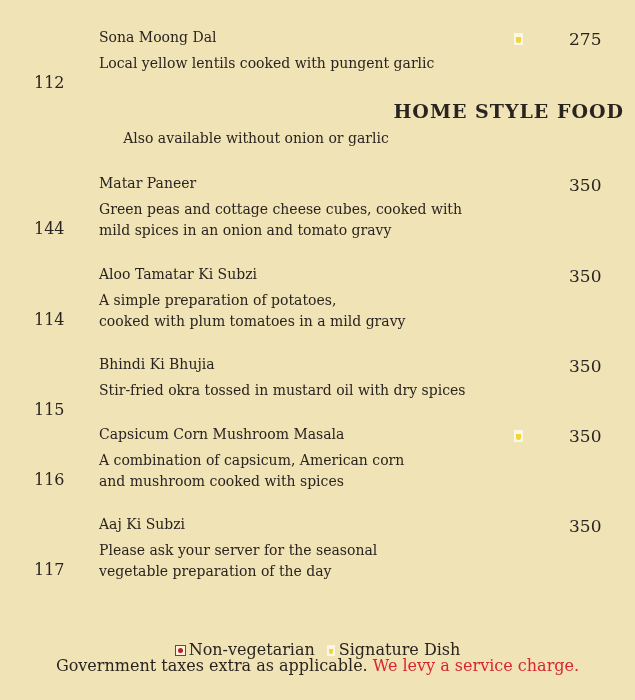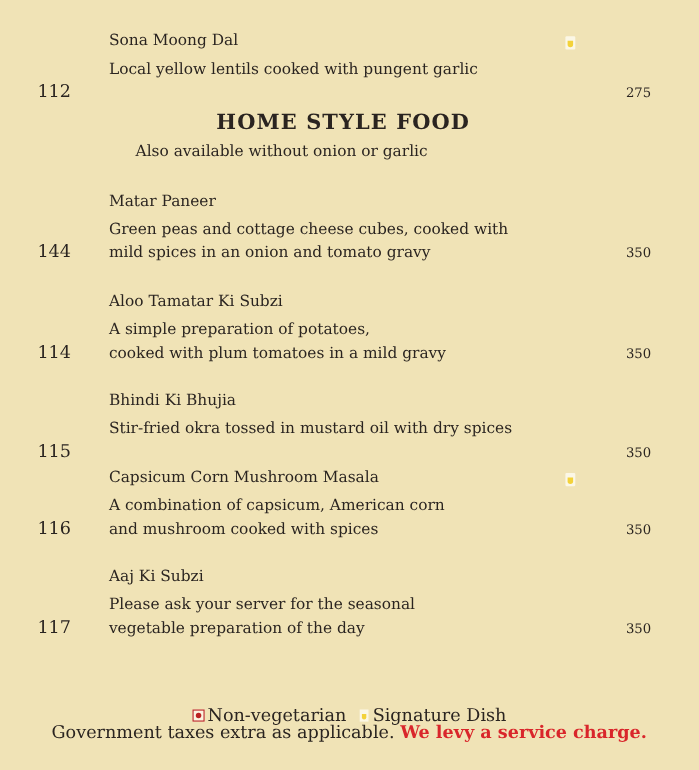--- a/index.html
+++ b/index.html
@@ -3,32 +3,32 @@
 <meta charset="utf-8">
 <style>
   html, body { margin:0; padding:0; }
   body {
     width:635px; height:700px; background:#F0E3B6; color:#2a2420;
     font-family:"DejaVu Serif", serif; position:relative; overflow:hidden;
   }
   .item { position:absolute; left:0; width:635px; }
   .num { position:absolute; left:34px; top:0; font-size:16px;margin-top:42px; }
   .name { position:absolute; left:99px; top:-2px; font-size:14px; white-space:nowrap; }
-  .price { position:absolute; left:569px; top:-2px; font-size:12px;margin-top:48px; }
+  .price { position:absolute; left:569px; top:-2px; font-size:17px; }
   .desc { position:absolute; left:99px; top:22px; font-size:14px; line-height:21px; white-space:pre-line; }
   .sig { position:absolute; left:514px; top:2px; width:9px; height:12px; background:#fbf7e6; border-radius:1px; }
   .sig::after { content:""; position:absolute; left:2px; top:4px; width:5px; height:6px; background:#f3d23a; border-radius:0 0 3px 3px; }
-  .section-title { position:absolute; left:0; width:624px; top:100px; text-align:center; font-size:19px; font-weight:bold; letter-spacing:1px; }
+  .section-title { position:absolute; left:0; width:624px; top:100px; text-align:right; font-size:19px; font-weight:bold; letter-spacing:1px; }
   .section-sub { position:absolute; left:0; width:512px; top:130px; text-align:center; font-size:14px; }
   .footer { position:absolute; left:0; width:635px; top:642px; text-align:center; font-size:16px; line-height:16px; }
   .nv { display:inline-block; width:9px; height:9px; border:1px solid #b22; position:relative; vertical-align:-1px; margin-right:3px; background:#fbf3e0; }
   .nv::after { content:""; position:absolute; left:2px; top:2px; width:5px; height:5px; background:#b22; border-radius:50%; }
   .sig-inline { display:inline-block; width:8px; height:11px; background:#fbf7e6; position:relative; vertical-align:-1px; margin:0 4px 0 12px; }
   .sig-inline::after { content:""; position:absolute; left:2px; top:4px; width:4px; height:5px; background:#f3d23a; border-radius:0 0 2px 2px; }
-  .red { color:#d9262b; font-weight:bold; }
+  .red { color:#d9262b; font-weight:normal; }
 </style>
 </head>
 <body>
 
 <div class="item" style="top:31px">
   <span class="num">112</span>
   <span class="name">Sona Moong Dal</span>
   <span class="sig"></span>
   <span class="price">275</span>
   <div class="desc">Local yellow lentils cooked with pungent garlic</div>

